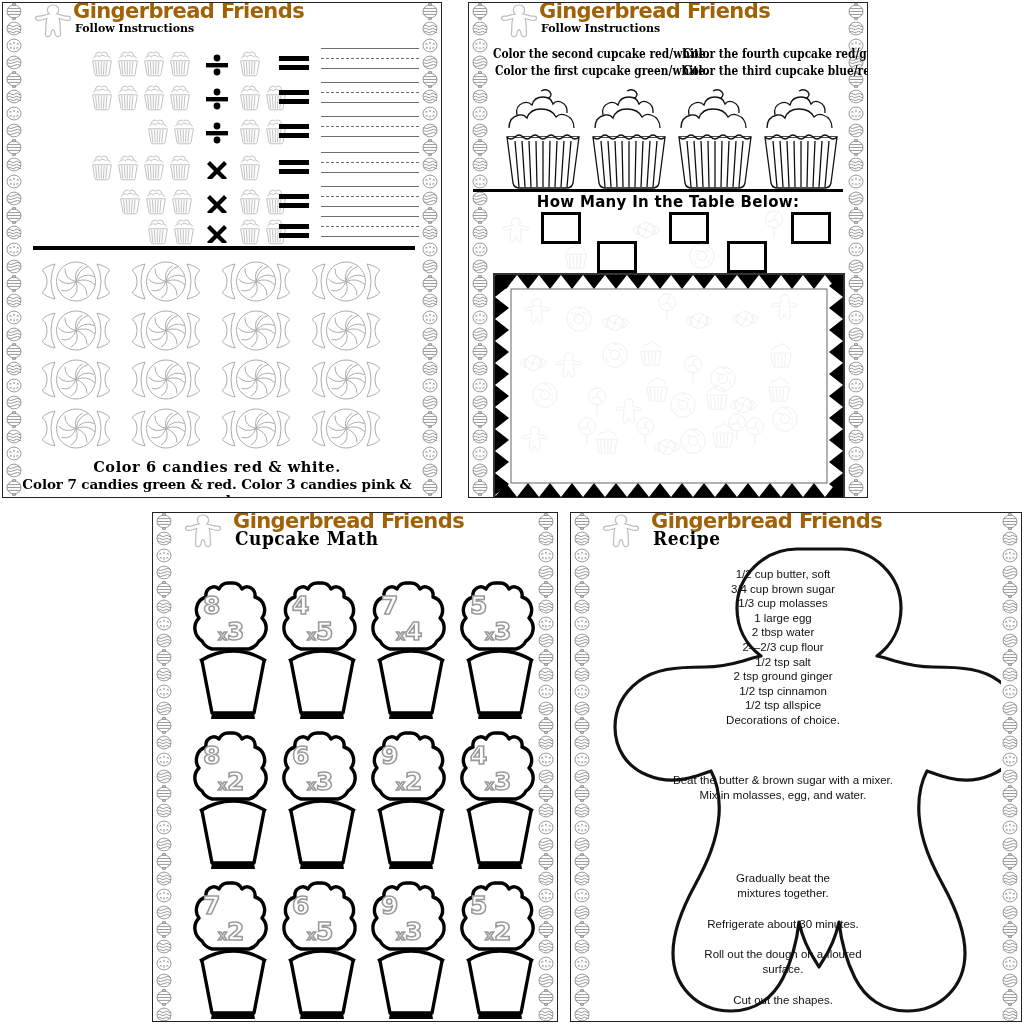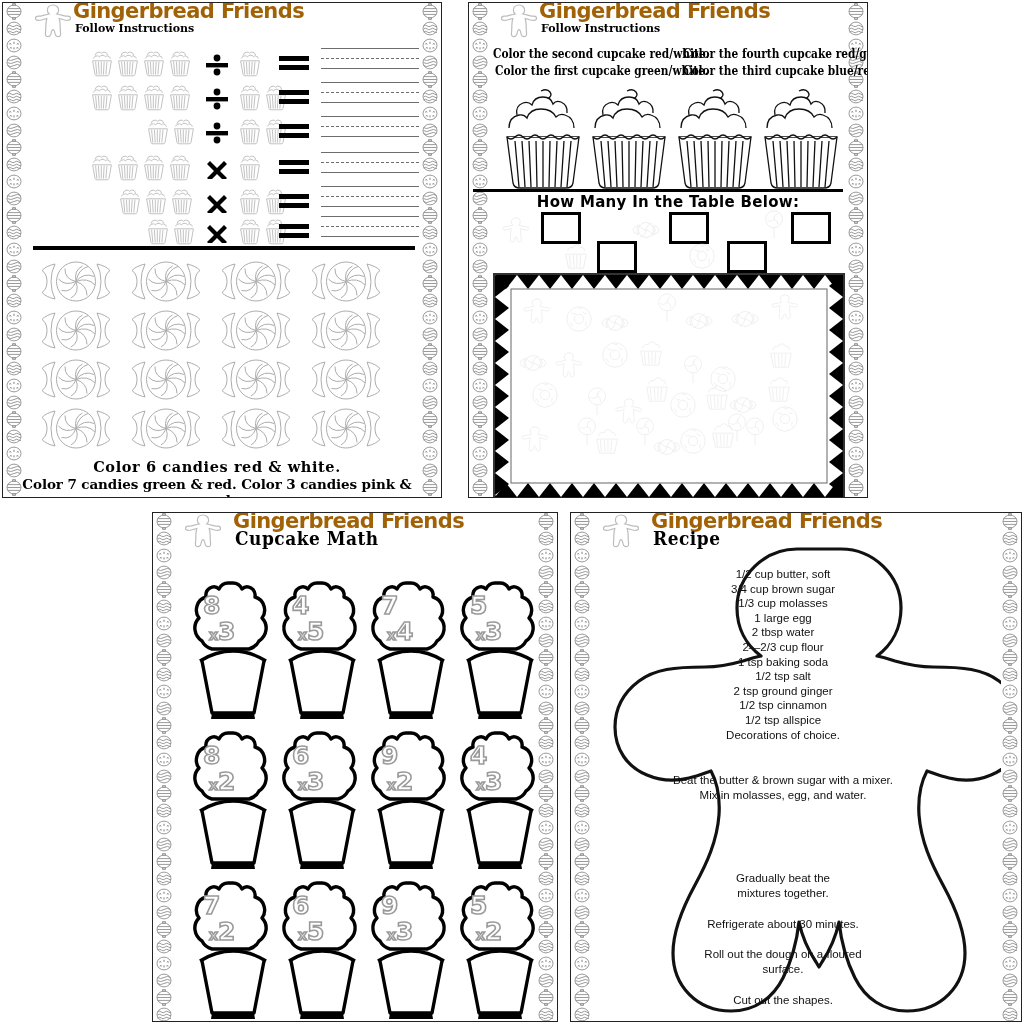--- a/index.html
+++ b/index.html
@@ -52,21 +52,21 @@
   .tinyicon{position:absolute;opacity:.34;}
   .gridframe{position:absolute;border:2px solid #333;background:#fff;overflow:hidden;}
   .zig{position:absolute;}
   .gridinner{position:absolute;border:1px solid #555;background:#fff;overflow:hidden;}
 
   
   .cupmath{position:absolute;width:104px;height:148px;}
   .cm-num{position:absolute;font-family:"DejaVu Sans",sans-serif;font-weight:bold;font-size:25px;
           color:#fff;-webkit-text-stroke:1.6px #9a9a9a;letter-spacing:0px;}
   .cm-mul{position:absolute;font-family:"DejaVu Sans",sans-serif;font-weight:bold;font-size:25px;
-          color:#fff;-webkit-text-stroke:1.6px #9a9a9a;}
+          color:#fff;margin-left:9px;-webkit-text-stroke:1.6px #9a9a9a;}
   .cm-x{font-size:14px;vertical-align:baseline;}
 
   
   .rcp{position:absolute;width:100%;text-align:center;font-family:"Liberation Sans",sans-serif;
        font-size:11.5px;color:#111;line-height:14.6px;}
 </style>
 </head>
 <body>
 
 <div id="sheet">
@@ -2787,21 +2787,20 @@
       </svg>
 
       <div id="p4text" style="position:absolute;left:8px;top:28px;width:408px;height:478px;">
         <div class="rcp" id="p4ing" style="top:26px;left:0;">
             <div>1/2 cup butter, soft</div>
             <div>3/4 cup brown sugar</div>
             <div>1/3 cup molasses</div>
             <div>1 large egg</div>
             <div>2 tbsp water</div>
             <div>2—2/3 cup flour</div>
-            <div>1 tsp baking soda</div>
             <div>1/2 tsp salt</div>
             <div>2 tsp ground ginger</div>
             <div>1/2 tsp cinnamon</div>
             <div>1/2 tsp  allspice</div>
             <div>Decorations of choice.</div>
           </div>
         <div class="rcp" id="p4torso" style="top:232px;left:0;">
             <div>Beat the butter &amp; brown sugar with a mixer.</div>
             <div>Mix in molasses, egg, and water.</div>
           </div>

